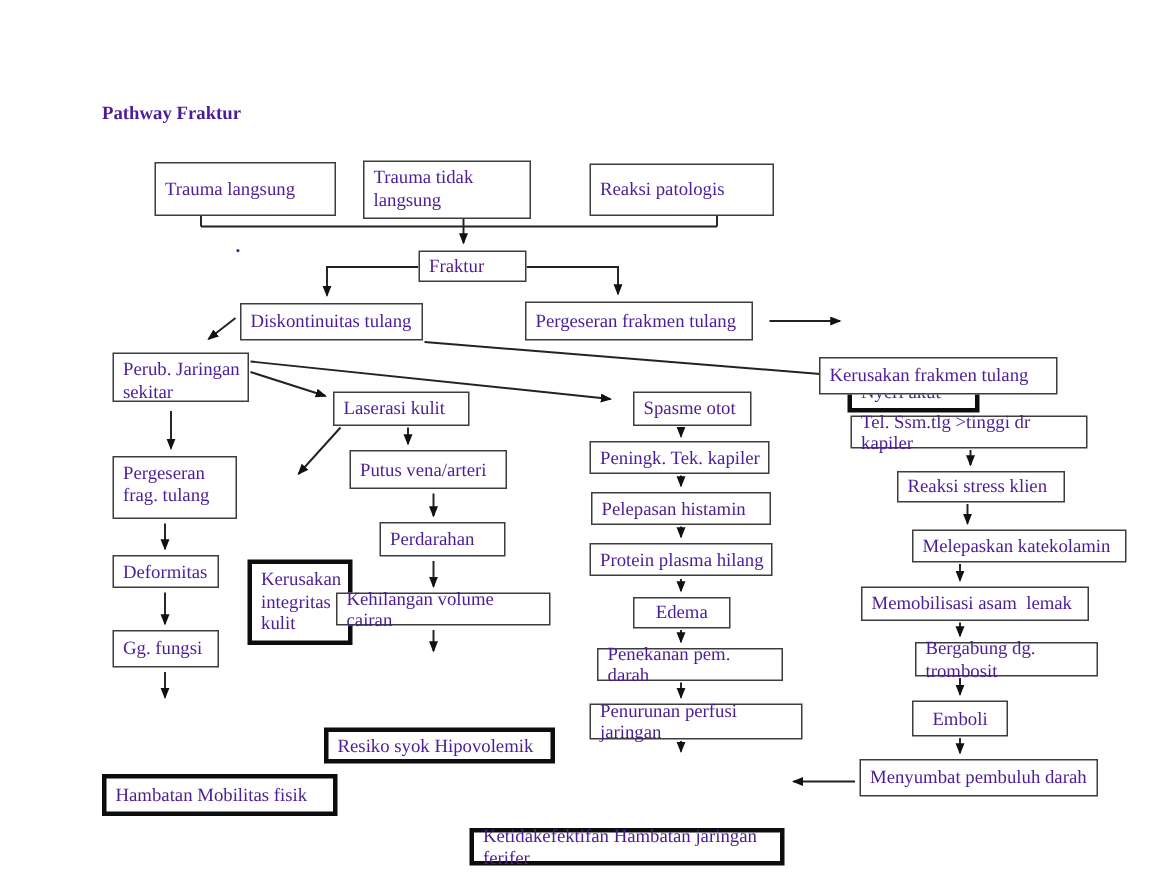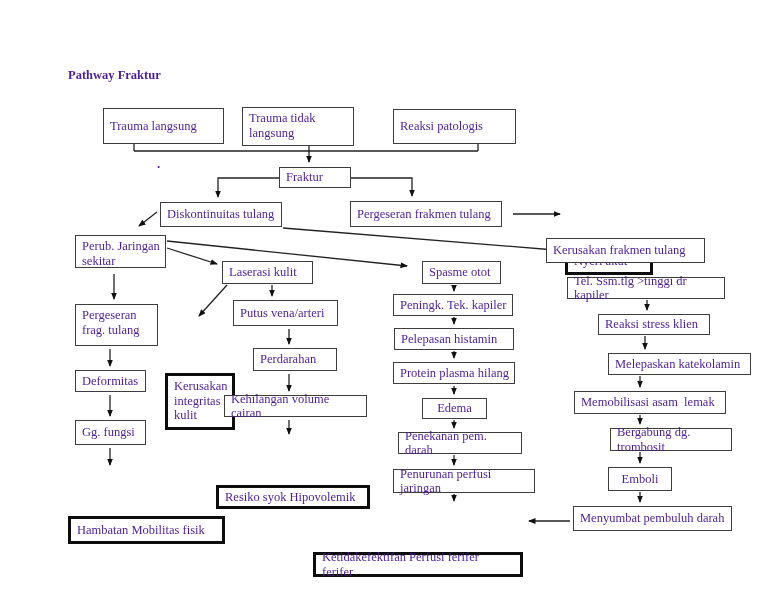--- a/index.html
+++ b/index.html
@@ -108,16 +108,16 @@
       <div class="node" style="left: 574px; top: 391px; width: 152px; height: 23px;">Memobilisasi asam  lemak</div>
       <div class="node" style="left: 224px; top: 395px; width: 143px; height: 22px;">Kehilangan volume cairan</div>
       <div class="node center" style="left: 422px; top: 398px; width: 65px; height: 21px;">Edema</div>
       <div class="node" style="left: 578px; top: 428px; width: 122px; height: 23px; margin-left: 32px;">Bergabung dg. trombosit</div>
       <div class="node" style="left: 75px; top: 420px; width: 71px; height: 25px;">Gg. fungsi</div>
       <div class="node bold" style="left: 216px; top: 438px; width: 154px; height: 24px;">Resiko syok Hipovolemik</div>
       <div class="node" style="left: 398px; top: 432px; width: 124px; height: 22px;">Penekanan pem. darah</div>
       <div class="node center" style="left: 608px; top: 467px; width: 64px; height: 24px;">Emboli</div>
       <div class="node bold" style="left: 68px; top: 469px; width: 157px; height: 28px;">Hambatan Mobilitas fisik</div>
       <div class="node" style="left: 393px; top: 469px; width: 142px; height: 24px;">Penurunan perfusi jaringan</div>
-      <div class="node bold" style="left: 313px; top: 505px; width: 210px; height: 25px;">Ketidakefektifan Perfusi ferifer  ferifer</div>
+      <div class="node bold" style="left: 313px; top: 505px; width: 210px; height: 25px;">Ketidakefektifan Hambatan jaringan  ferifer</div>
       <div class="node" style="left: 573px; top: 506px; width: 159px; height: 25px;">Menyumbat pembuluh darah</div>
     </div>
 </div>
 
 </body></html>

